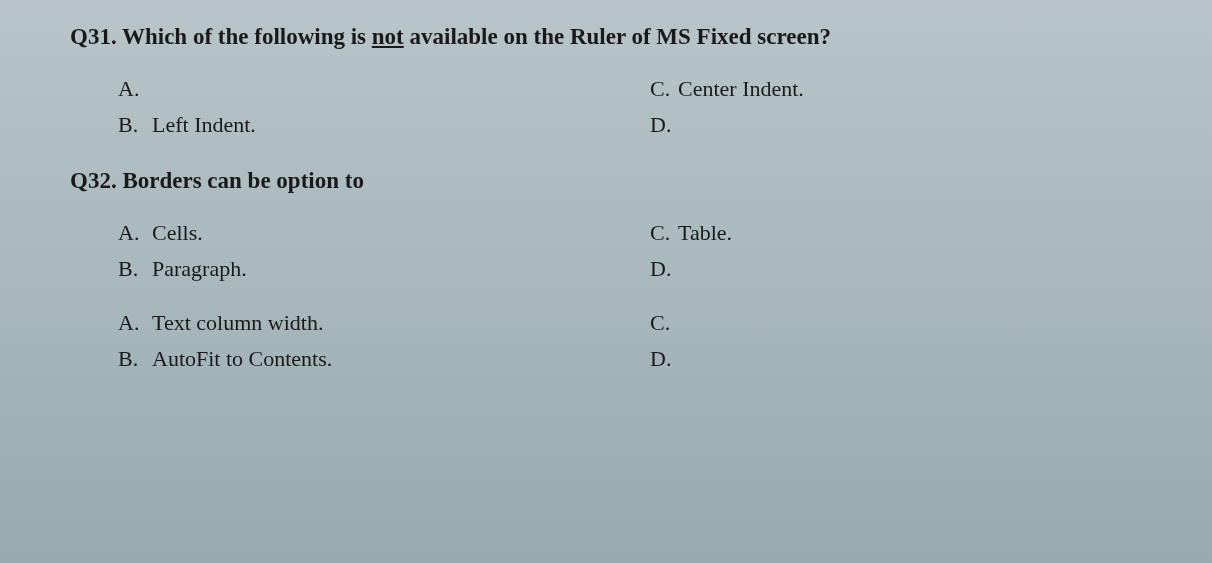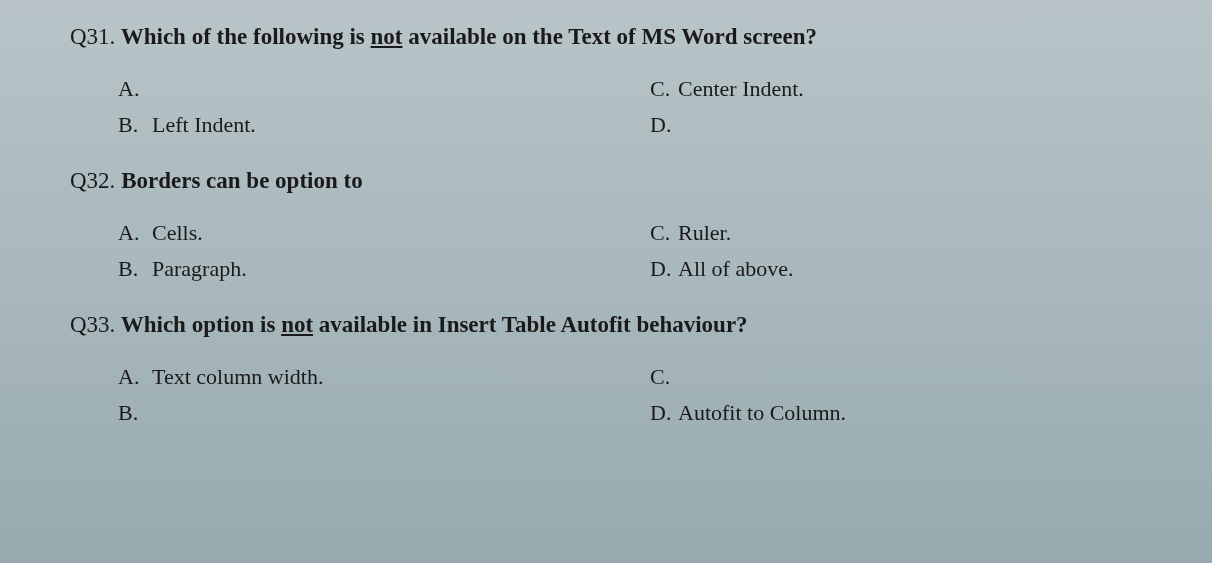--- a/index.html
+++ b/index.html
@@ -17,21 +17,21 @@
     .question-block {
       margin-bottom: 28px;
     }
     .question-text {
       font-weight: bold;
       font-size: 23px;
       margin-bottom: 24px;
       line-height: 1.3;
     }
     .q-number {
-      font-weight: normal;
+      font-weight: bold;
     }
     .underline {
       text-decoration: underline;
       text-align: center;
     }
     .options {
       display: grid;
       grid-template-columns: 1fr 1fr;
       column-gap: 20px;
       row-gap: 10px;
@@ -53,21 +53,21 @@
     .col-right .option-letter-tight {
       min-width: 28px;
     }
   </style>
 </head>
 <body>
 
 <div class="question-block">
   <div class="question-text">
     <span class="q-number">Q31.</span>
-    <span>Which of the following is </span><span class="underline">not</span><span> available on the Text of MS Word screen?</span>
+    <span>Which of the following is </span><span class="underline">not</span><span> available on the Ruler of MS Fixed screen?</span>
   </div>
   <div class="options">
     <div class="option">
       <span class="option-letter">A.</span>
     </div>
     <div class="option col-right">
       <span class="option-letter-tight">C.</span>
       <span>Center Indent.</span>
     </div>
     <div class="option">
@@ -85,47 +85,42 @@
     <span class="q-number">Q32.</span>
     <span>Borders can be option to</span><span class="underline"></span><span></span>
   </div>
   <div class="options">
     <div class="option">
       <span class="option-letter">A.</span>
       <span>Cells.</span>
     </div>
     <div class="option col-right">
       <span class="option-letter-tight">C.</span>
-      <span>Ruler.</span>
+      <span>Table.</span>
     </div>
     <div class="option">
       <span class="option-letter">B.</span>
       <span>Paragraph.</span>
     </div>
     <div class="option col-right">
       <span class="option-letter-tight">D.</span>
-      <span>All of above.</span>
     </div>
   </div>
 </div>
 
 <div class="question-block">
-  <div class="question-text">
-    <span class="q-number">Q33.</span>
-    <span>Which option is </span><span class="underline">not</span><span> available in Insert Table Autofit behaviour?</span>
-  </div>
   <div class="options">
     <div class="option">
       <span class="option-letter">A.</span>
       <span>Text column width.</span>
     </div>
     <div class="option col-right">
       <span class="option-letter-tight">C.</span>
     </div>
     <div class="option">
       <span class="option-letter">B.</span>
+      <span>AutoFit to Contents.</span>
     </div>
     <div class="option col-right">
       <span class="option-letter-tight">D.</span>
-      <span>Autofit to Column.</span>
     </div>
   </div>
 </div>
 
 </body></html>

